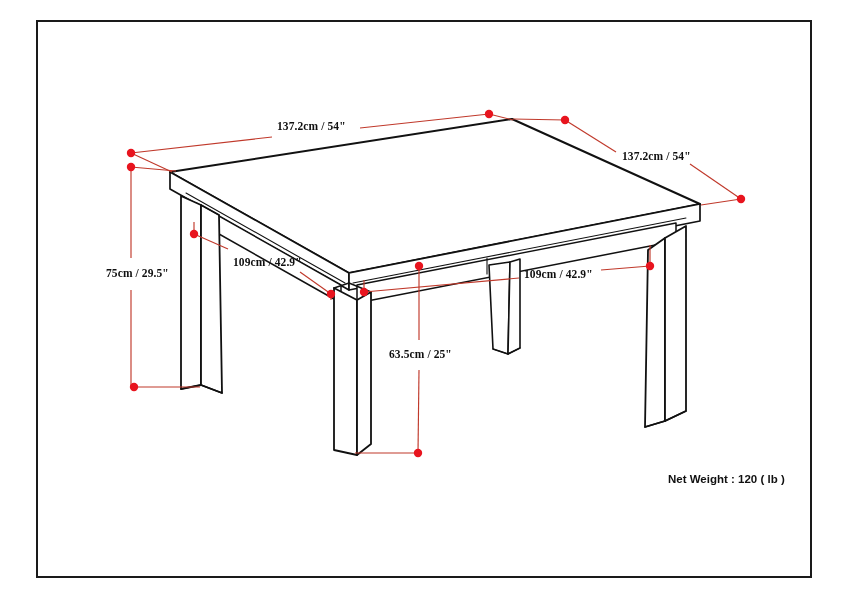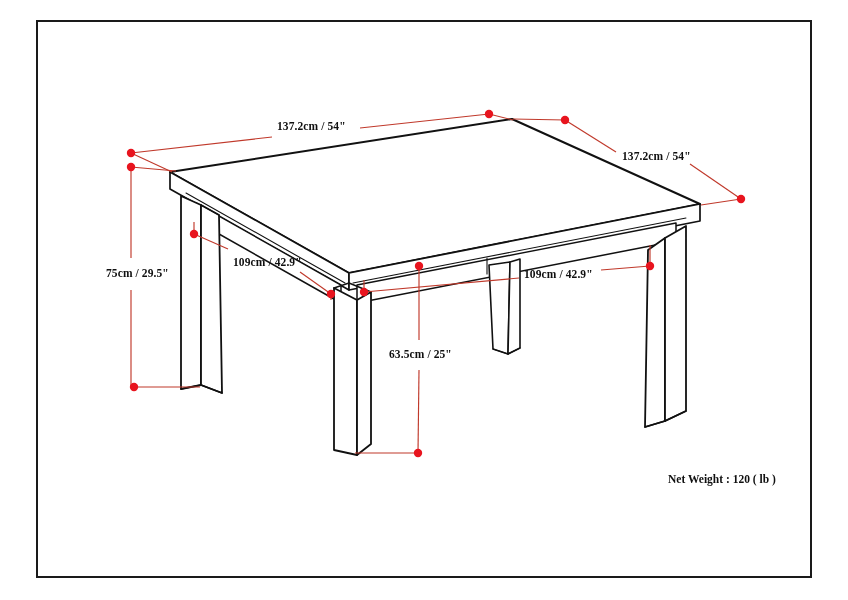--- a/index.html
+++ b/index.html
@@ -46,21 +46,21 @@
     font-family: "Liberation Serif", "DejaVu Serif", serif;
   }
   #weight-label {
     position: absolute;
     left: 668px;
     top: 473px;
     color: #101010;
     font-weight: bold;
     font-size: 11.5px;
     white-space: nowrap;
-    font-family: Liberation Serif, serif;
+    font-family: Liberation Sans, sans-serif;
   }
 </style>
 </head>
 <body>
 
 <div id="page">
 
   <div id="frame"></div>
 
   <svg id="drawing" viewBox="0 0 848 600" xmlns="http://www.w3.org/2000/svg">

